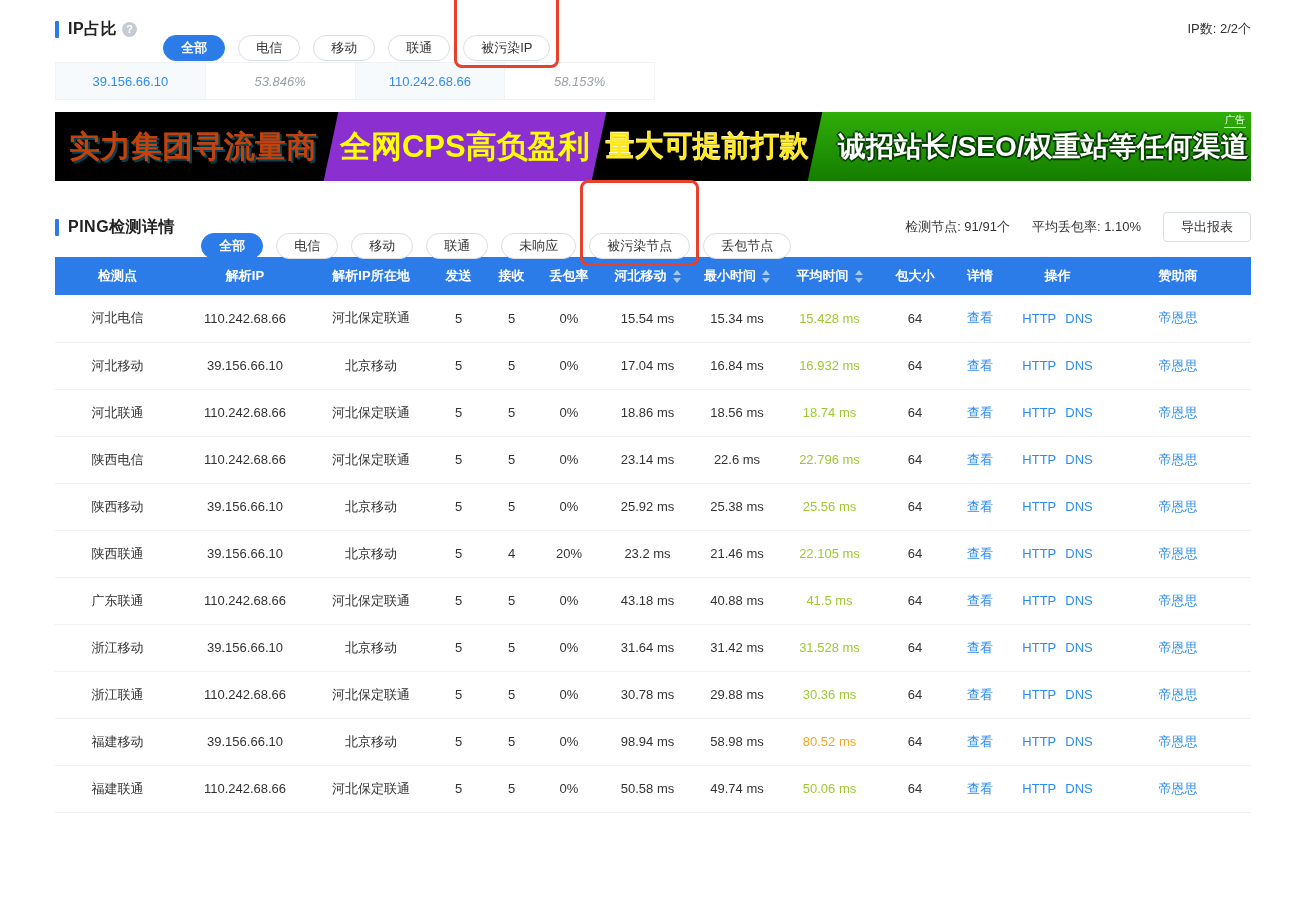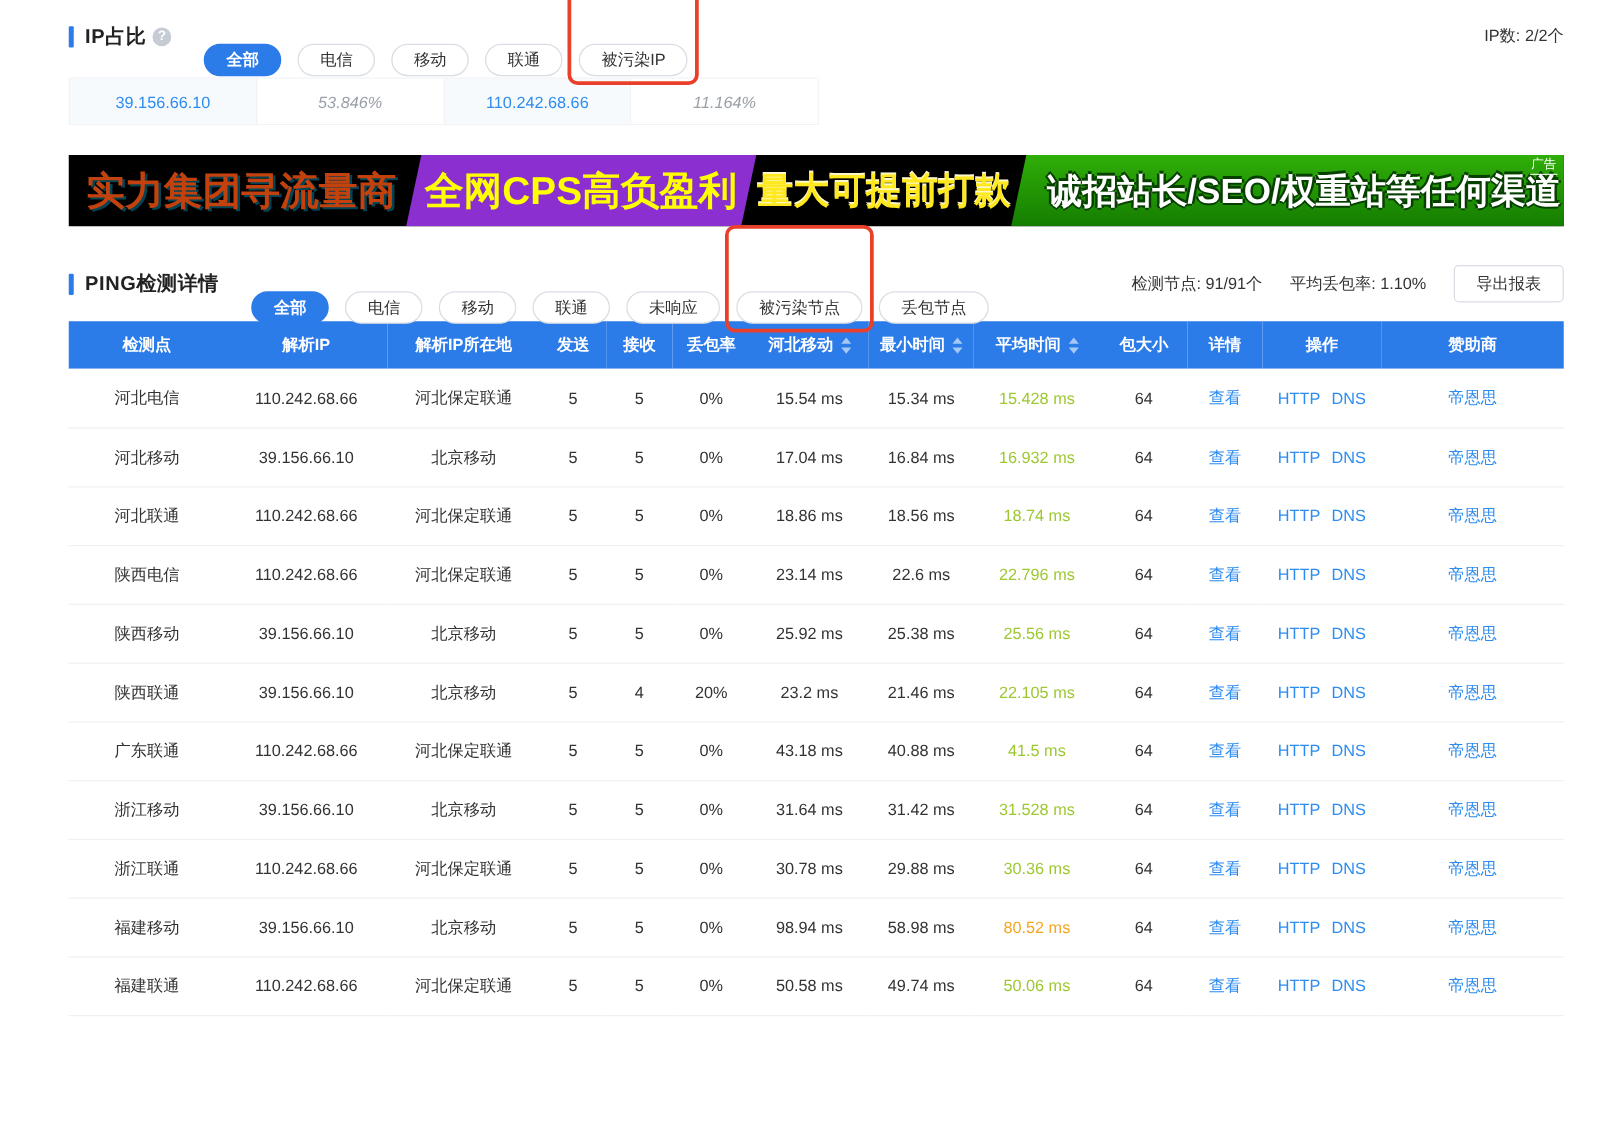--- a/index.html
+++ b/index.html
@@ -29,21 +29,21 @@
 
   
   .ip-bar { display:flex; width:600px; margin-top:18px; border:1px solid #f0f2f5; }
   .ip-bar .cell { flex:1; height:36px; display:flex; align-items:center; justify-content:center;
     font-size:13px; border-right:1px solid #f0f2f5; }
   .ip-bar .cell:last-child { border-right:none; }
   .ip-bar .ipv { background:#f7fafd; color:#2d8cf0; cursor:pointer; }
   .ip-bar .pct { background:#fff; color:#9aa0a8;font-style:italic; }
 
   
-  .banner { position:relative; margin-top:24px; height:57px; background:#000;
+  .banner { position:relative; margin-top:12px; height:69px; background:#000;
     display:flex; align-items:flex-end; overflow:hidden; }
   .seg { display:flex; align-items:center; justify-content:center; white-space:nowrap;
     font-weight:900; height:100%; }
   .seg > span { display:block; }
   .skew { transform:skewX(-12deg); }
   .skew > span { transform:skewX(12deg); }
   .s1 { width:276px; font-size:31px; }
   .s1 > span { color:#c2410c; text-shadow:2px 2px 0 #004455; }
   .s2 { width:268px; font-size:31px; background:#8b2fd0; }
   .s2 > span { color:#ffff00; }
@@ -107,21 +107,21 @@
       </span>
     <span class="head-right">
       <span class="stat"><span>IP数:</span> <span>2/2个</span></span>
     </span>
   </div>
 
   <div class="ip-bar" id="ip-bar">
       <span class="cell ipv">39.156.66.10</span>
       <span class="cell pct">53.846%</span>
       <span class="cell ipv">110.242.68.66</span>
-      <span class="cell pct">11.164%</span>
+      <span class="cell pct">58.153%</span>
     </div>
 
   <div class="banner" id="banner">
     <span class="ad-tag">广告</span>
   <div class="seg s1">
         <span>实力集团寻流量商</span>
       </div>
       <div class="seg s2 skew">
         <span>全网CPS高负盈利</span>
       </div>

